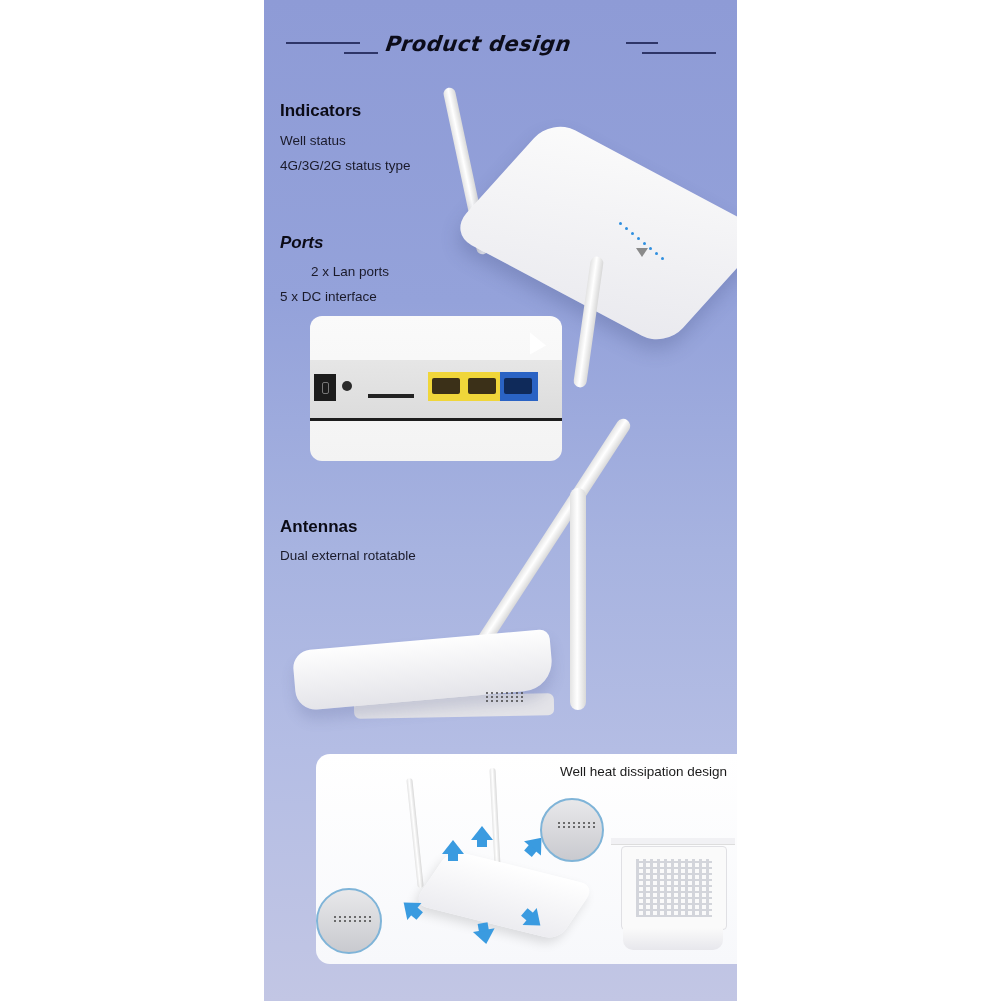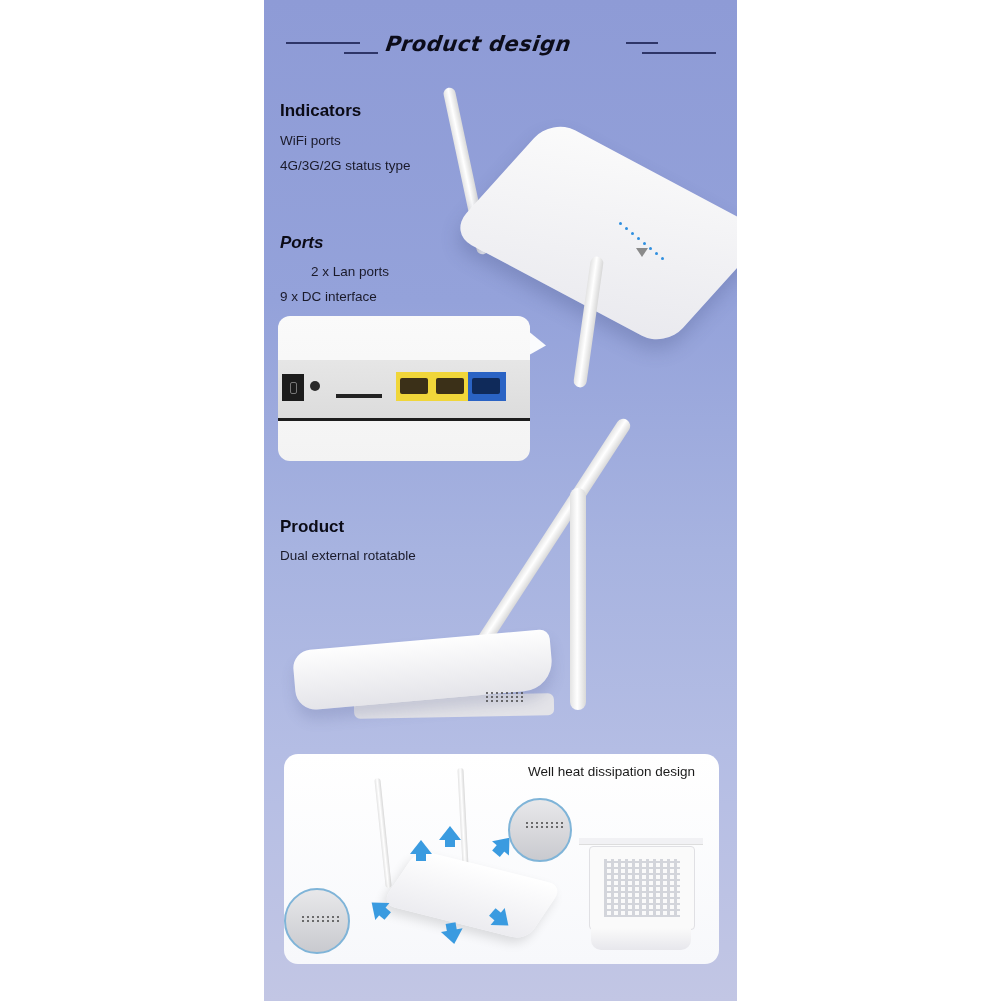--- a/index.html
+++ b/index.html
@@ -4,21 +4,21 @@
 <style>
   html, body { margin:0; padding:0; }
   body { width:1001px; height:1001px; background:#ffffff; position:relative; overflow:hidden; font-family:"Liberation Sans", sans-serif; }
   .panel { position:absolute; left:264px; top:0; width:473px; height:1001px;
     background: linear-gradient(180deg, #8e9bd6 0%, #94a2da 30%, #a7b3e0 55%, #b4bde4 75%, #c2c6e4 100%); overflow:hidden; }
   .title-row { position:absolute; top:30px; left:0; width:473px; height:32px; }
   .title { position:absolute; left:122px; top:2px; font-family:"DejaVu Sans", sans-serif; font-weight:bold; font-style:italic; font-size:21px; color:#0c0c1a; letter-spacing:0.5px; transform:skewX(-8deg); }
   .line { position:absolute; height:2px; background:#2e3568; }
   .sect-h { position:absolute; left:16px; font-weight:bold; font-size:17px; color:#0b0b16; }
   .sect-t { position:absolute; left:16px; font-size:13.5px; color:#1a1a2a; }
-  .card { position:absolute; background:#fff; border-radius:14px; }
+  .card { position:absolute; background:#fff; border-radius:14px;margin-left:32px; }
   
   .ports-card { left:14px; top:316px; width:252px; height:145px; border-radius:12px; overflow:hidden; background:linear-gradient(#fafafa,#f3f3f3); }
   .ports-strip { position:absolute; left:0; top:42px; width:252px; height:58px; background:linear-gradient(#e6e6e6,#dcdcdc); border-top:2px solid #f8f8f8; border-bottom:3px solid #1d1d1d; }
   .dc { position:absolute; left:4px; top:14px; width:22px; height:27px; background:#1c1c1c; }
   .dc::after { content:""; position:absolute; left:8px; top:8px; width:5px; height:10px; border:1px solid #777; border-radius:2px; }
   .btn-hole { position:absolute; left:32px; top:21px; width:10px; height:10px; border-radius:50%; background:#2a2a2a; }
   .sd { position:absolute; left:58px; top:34px; width:46px; height:4px; background:#222; }
   .lan-y { position:absolute; top:12px; width:36px; height:29px; background:#f0d63a; }
   .lan-b { position:absolute; left:190px; top:12px; width:38px; height:29px; background:#2a63c4; }
   .rj { position:absolute; left:4px; top:6px; width:28px; height:16px; background:#3b3018; border-radius:2px; }
@@ -55,26 +55,26 @@
 
   <div class="title-row">
     <div class="line" style="left:22px;top:12px;width:74px;"></div>
     <div class="line" style="left:80px;top:22px;width:34px;"></div>
     <div class="title">Product design</div>
     <div class="line" style="left:362px;top:12px;width:32px;"></div>
     <div class="line" style="left:378px;top:22px;width:74px;"></div>
   </div>
 
   <div class="sect-h" style="top:101px;text-align:center;">Indicators</div>
-  <div class="sect-t" style="top:133px;">WiFi ports</div>
+  <div class="sect-t" style="top:133px;">Well status</div>
   <div class="sect-t" style="top:158px;">4G/3G/2G status type</div>
 
   <div class="sect-h" style="top:233px;font-style:italic;">Ports</div>
   <div class="sect-t" style="top:264px;margin-left:31px;">2 x Lan ports</div>
-  <div class="sect-t" style="top:289px;">9 x  DC interface</div>
+  <div class="sect-t" style="top:289px;">5 x  DC interface</div>
 
   <div class="antenna" style="left:196px;top:86px;width:12px;height:170px;transform:rotate(-12deg);"></div>
   <div class="router-top"></div>
   <div class="leds">
     <span class="led" style="left:0;top:0;"></span>
     <span class="led" style="left:6px;top:5px;"></span>
     <span class="led" style="left:12px;top:10px;"></span>
     <span class="led" style="left:18px;top:15px;"></span>
     <span class="led" style="left:24px;top:20px;"></span>
     <span class="led" style="left:30px;top:25px;"></span>
@@ -95,21 +95,21 @@
       <div class="lan-y" style="left:154px;">
           <div class="rj"></div>
         </div>
       <div class="lan-b">
           <div class="rj"></div>
         </div>
     </div>
   </div>
   <div class="tail"></div>
 
-  <div class="sect-h" style="top:517px;">Product</div>
+  <div class="sect-h" style="top:517px;">Antennas</div>
   <div class="sect-t" style="top:548px;">Dual external rotatable</div>
 
   <div class="antenna" style="left:356px;top:420px;width:14px;height:270px;transform:rotate(33deg);transform-origin:top center;"></div>
   <div class="router-side-base"></div>
   <div class="router-side"></div>
   <div class="grille" style="left:222px;top:692px;">
     <i></i>
       <i></i>
       <i></i>
       <i></i>

